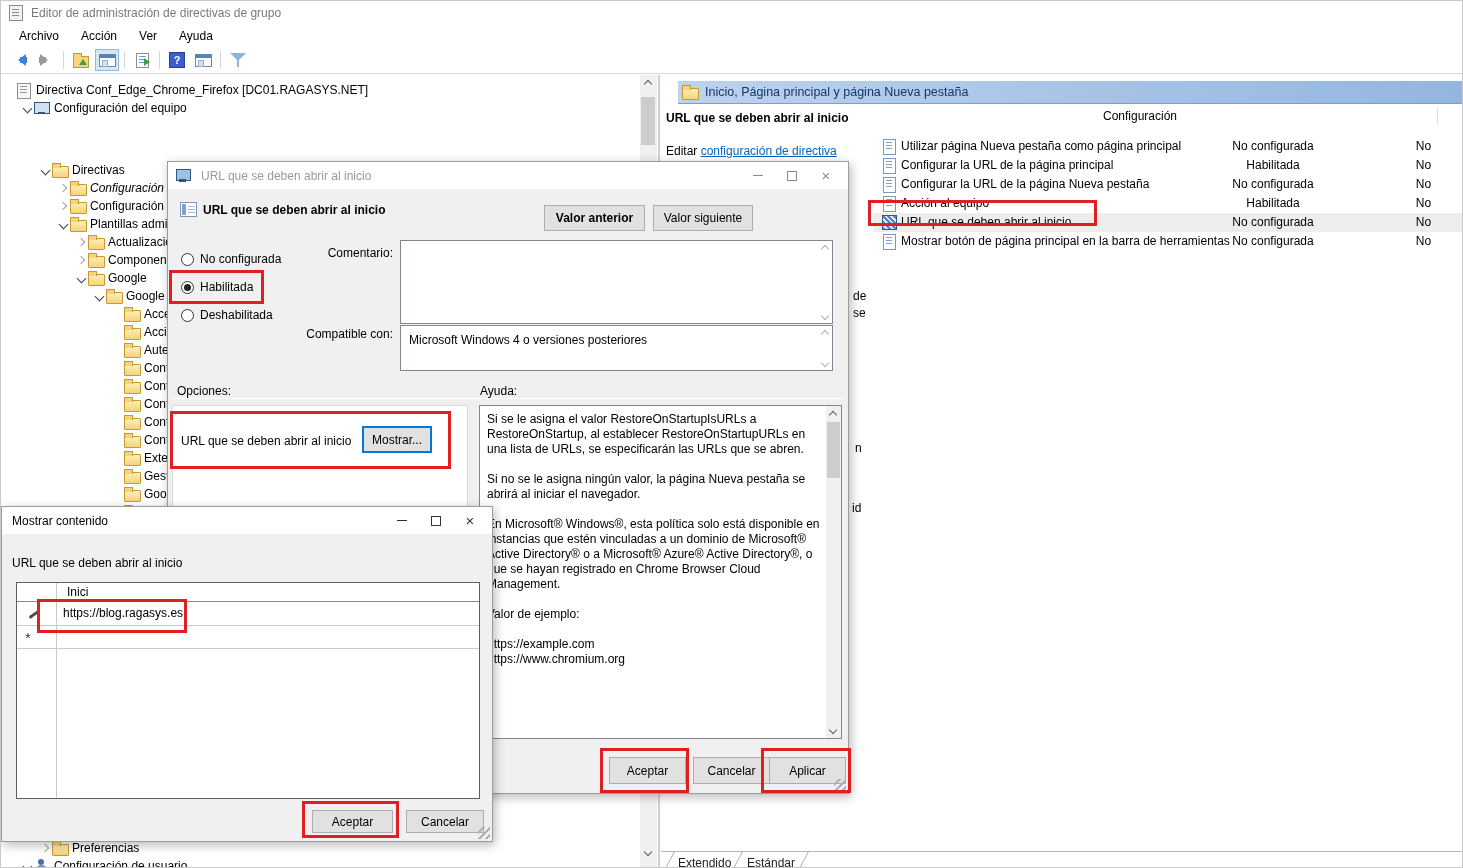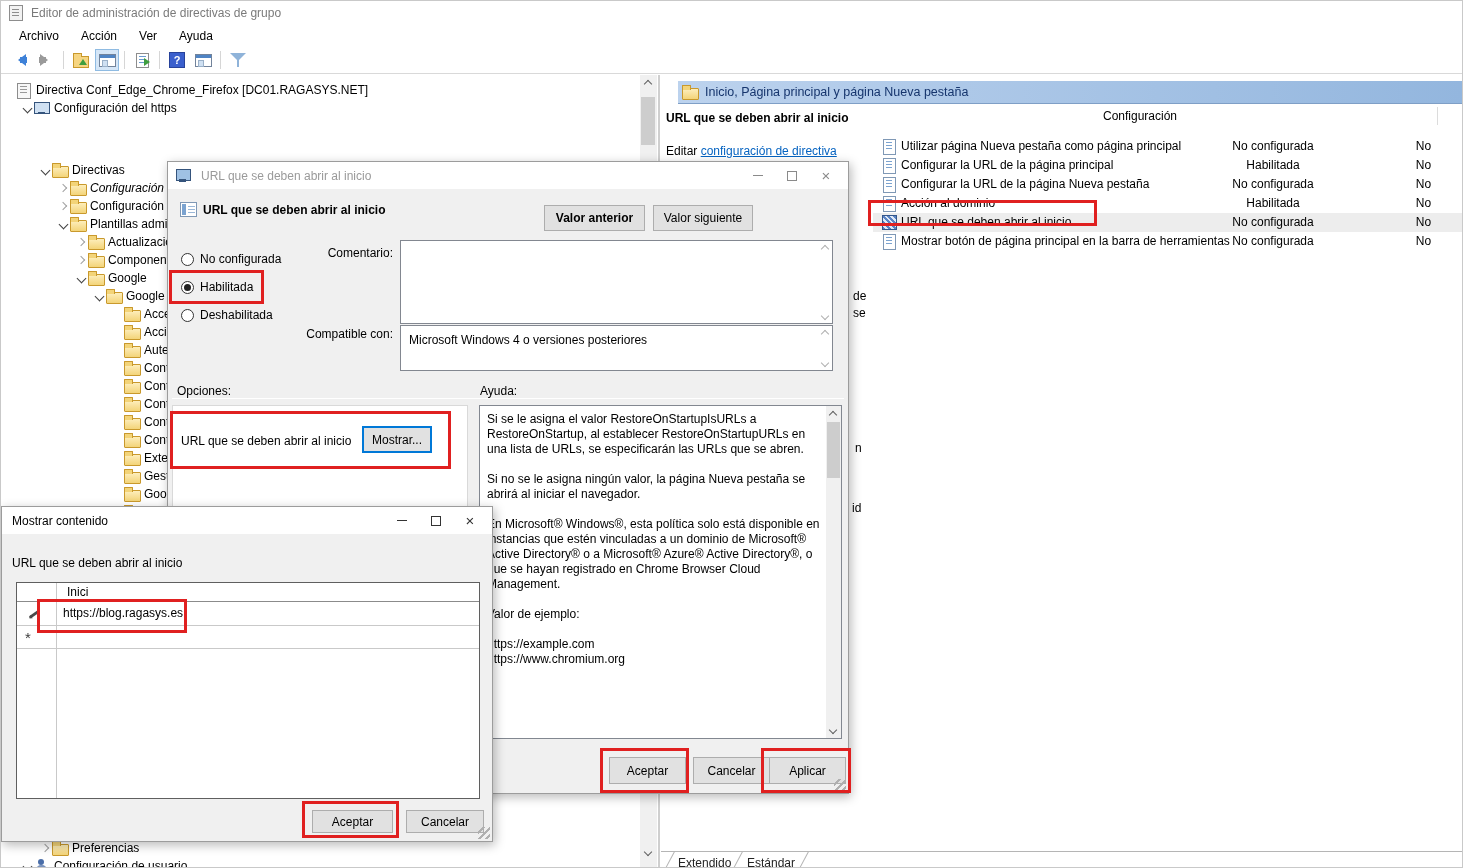--- a/index.html
+++ b/index.html
@@ -205,21 +205,21 @@
 
   <div class="tree" id="treepanel">
       <div class="trow" style="padding-left: 2px;">
         <span class="chev"></span>
         <span class="ti i-scroll"></span>
         <span class="tlabel">Directiva Conf_Edge_Chrome_Firefox [DC01.RAGASYS.NET]</span>
       </div>
       <div class="trow" style="padding-left: 20px;">
         <span class="chev open"></span>
         <span class="ti i-computer"></span>
-        <span class="tlabel">Configuración del https</span>
+        <span class="tlabel">Configuración del equipo</span>
       </div>
       <div class="trow" style="padding-left: 38px; margin-top: 44px;">
         <span class="chev open"></span>
         <span class="ti i-folder"></span>
         <span class="tlabel">Directivas</span>
       </div>
       <div class="trow" style="padding-left: 56px; font-style: italic;">
         <span class="chev closed"></span>
         <span class="ti i-folder"></span>
         <span class="tlabel">Configuración de software</span>
@@ -375,21 +375,21 @@
           <span class="rcom">No</span>
         </div>
         <div class="rrow">
           <span class="ti i-doc"></span>
           <span class="rname">Configurar la URL de la página Nueva pestaña</span>
           <span class="restado">No configurada</span>
           <span class="rcom">No</span>
         </div>
         <div class="rrow">
           <span class="ti i-doc"></span>
-          <span class="rname">Acción al dominio</span>
+          <span class="rname">Acción al equipo</span>
           <span class="restado">Habilitada</span>
           <span class="rcom">No</span>
         </div>
         <div class="rrow sel">
           <span class="ti i-hatch"></span>
           <span class="rname">URL que se deben abrir al inicio</span>
           <span class="restado">No configurada</span>
           <span class="rcom">No</span>
         </div>
         <div class="rrow">

